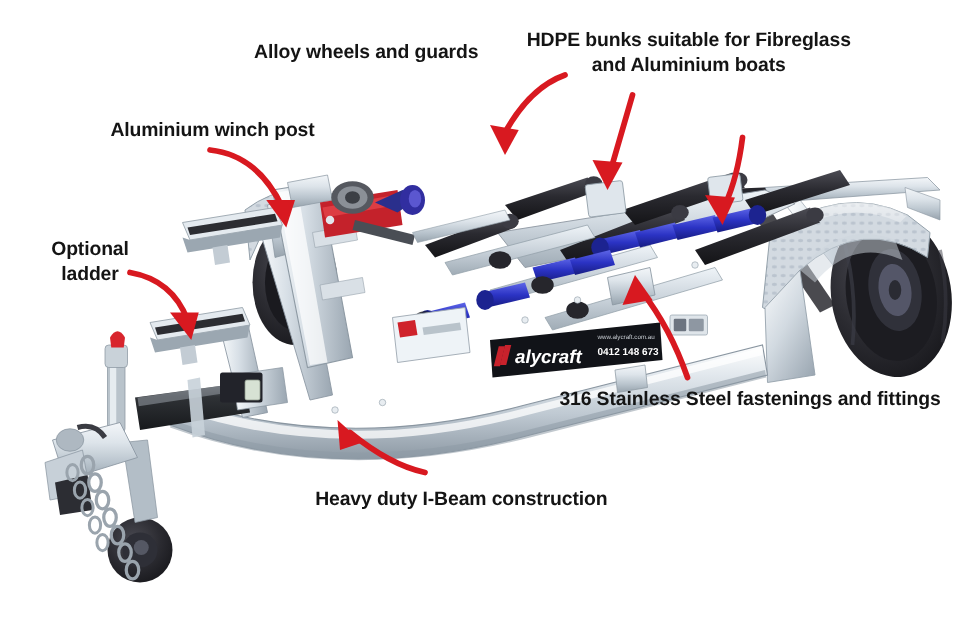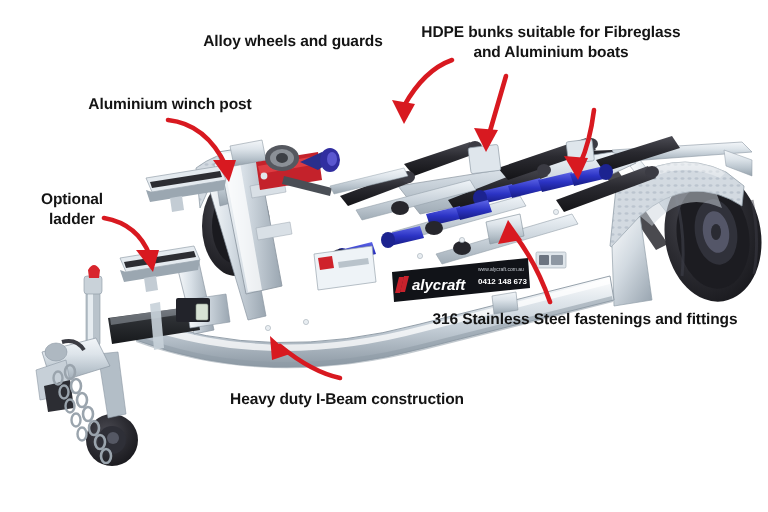--- a/index.html
+++ b/index.html
@@ -34,22 +34,22 @@
   .arrow-layer{
     position:absolute;left:0;top:0;width:768px;height:512px;
     pointer-events:none;
   }
   
   #lbl-alloy   {left:196px;  top:32px;  width:194px;}
   #lbl-hdpe    {left:412px;  top:23px;  width:278px;}
   #lbl-keel    {left:548px;  top:87px;  width:166px;}
   #lbl-winch   {left:75px;   top:95px;  width:190px;}
   #lbl-ladder  {left:30px;   top:190px; width:84px;}
-  #lbl-316     {left:424px;  top:310px; width:322px;}
-  #lbl-ibeam   {left:222px;  top:390px; width:250px;}
+  #lbl-316     {left:439px;  top:310px; width:322px;}
+  #lbl-ibeam   {left:236px;  top:390px; width:250px;text-align:right;}
 </style>
 </head>
 <body>
 
 <div id="stage">
 
   <svg class="photo-layer" viewBox="0 0 768 512" xmlns="http://www.w3.org/2000/svg">
     <defs>
       <linearGradient id="alu" x1="0" y1="0" x2="0" y2="1">
         <stop offset="0%" stop-color="#f3f6f9"></stop>

